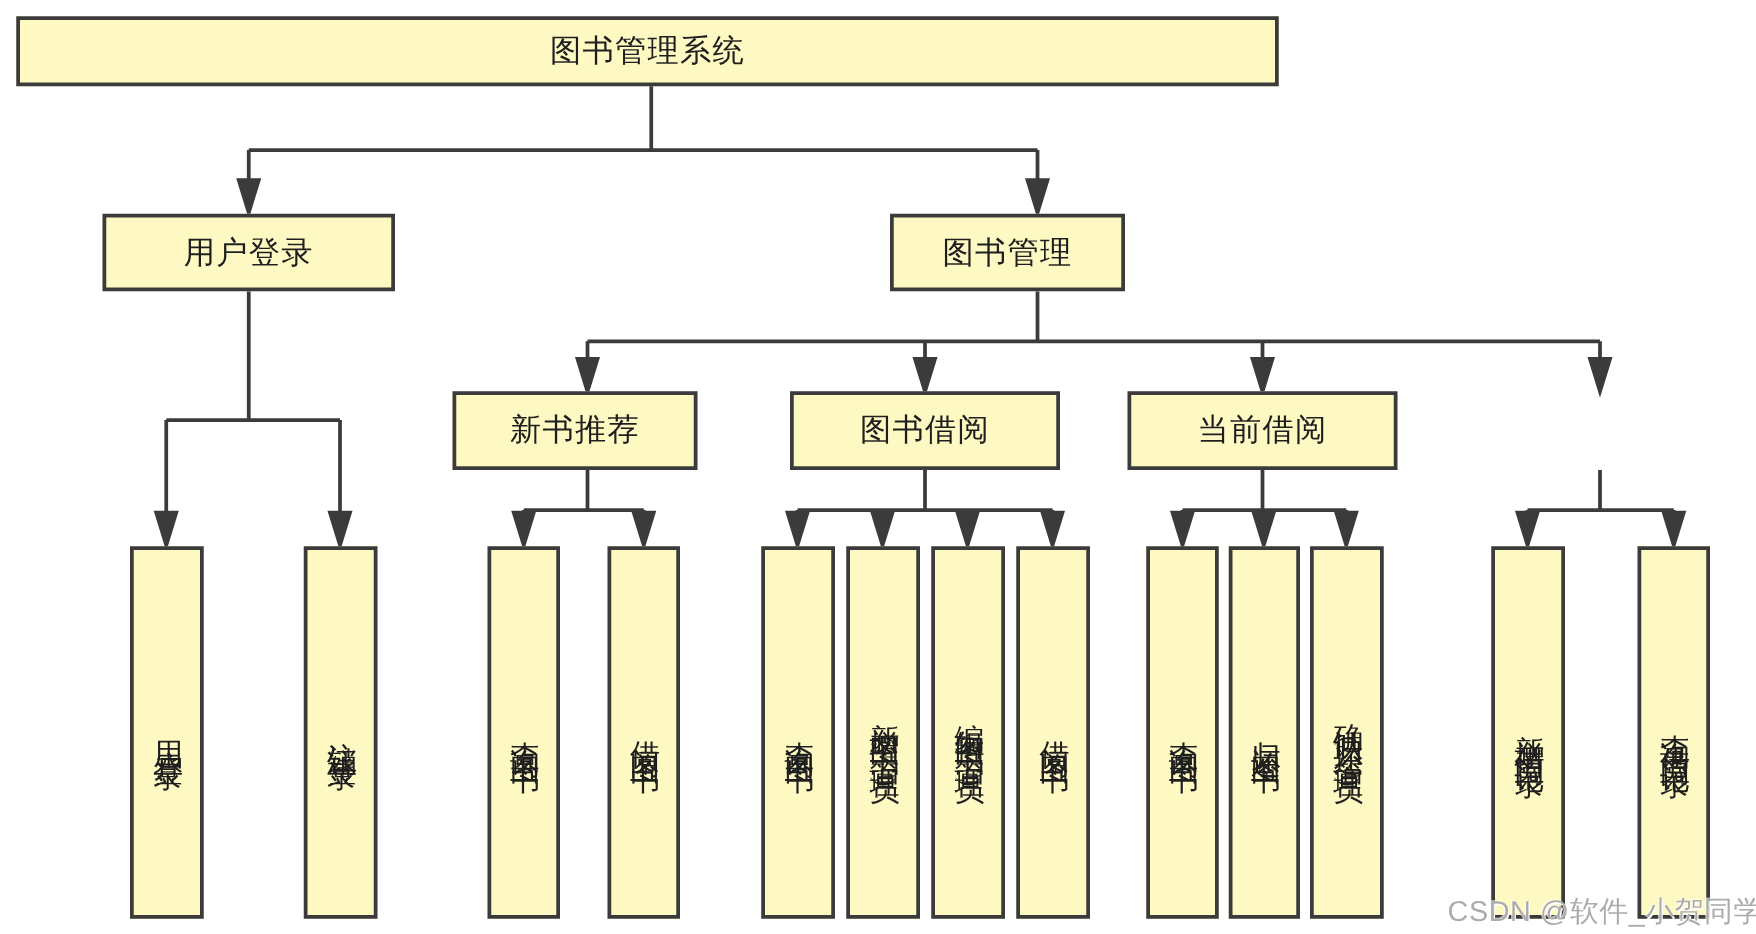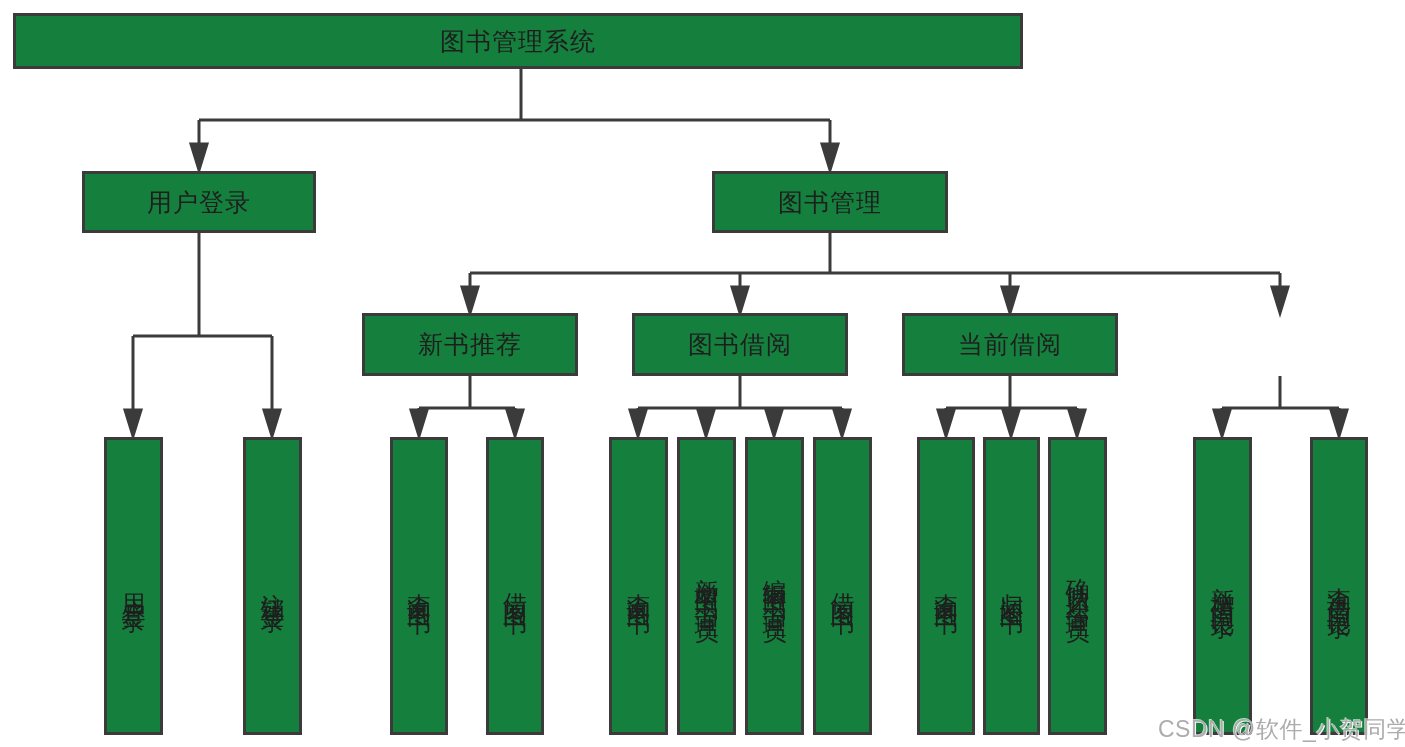--- a/index.html
+++ b/index.html
@@ -12,21 +12,21 @@
     overflow: hidden;
   }
   .wires {
     position: absolute;
     left: 0; top: 0;
     width: 1405px; height: 747px;
   }
   .box {
     position: absolute;
     box-sizing: border-box;
-    background: #15803d;
+    background: #fef9c3;
     border: 3px solid #3b3b3b;
     color: #1e1e1e;
     display: flex;
     align-items: center;
     justify-content: center;
   }
   .hbox span {
     font-size: 25px;
     letter-spacing: 1px;
     white-space: nowrap;
@@ -125,25 +125,25 @@
     </g>
   </svg>
 
   <div class="box hbox" style="left:13px; top:13px; width:1010px; height:56px;">
     <span>图书管理系统</span>
   </div>
 
   <div class="box hbox" style="left:82px; top:171px; width:234px; height:62px;">
     <span>用户登录</span>
   </div>
-  <div class="box hbox" style="left:712px; top:171px; width:236px; height:62px;">
+  <div class="box hbox" style="left:712px; top:171px; width:188px; height:62px;">
     <span>图书管理</span>
   </div>
 
-  <div class="box hbox" style="left:362px; top:313px; width:216px; height:63px;">
+  <div class="box hbox" style="left:362px; top:313px; width:196px; height:63px;">
     <span>新书推荐</span>
   </div>
   <div class="box hbox" style="left:632px; top:313px; width:216px; height:63px;">
     <span>图书借阅</span>
   </div>
   <div class="box hbox" style="left:902px; top:313px; width:216px; height:63px;">
     <span>当前借阅</span>
   </div>
 
   <div class="box vbox" style="left:104px; top:437px; width:59px; height:298px;">

